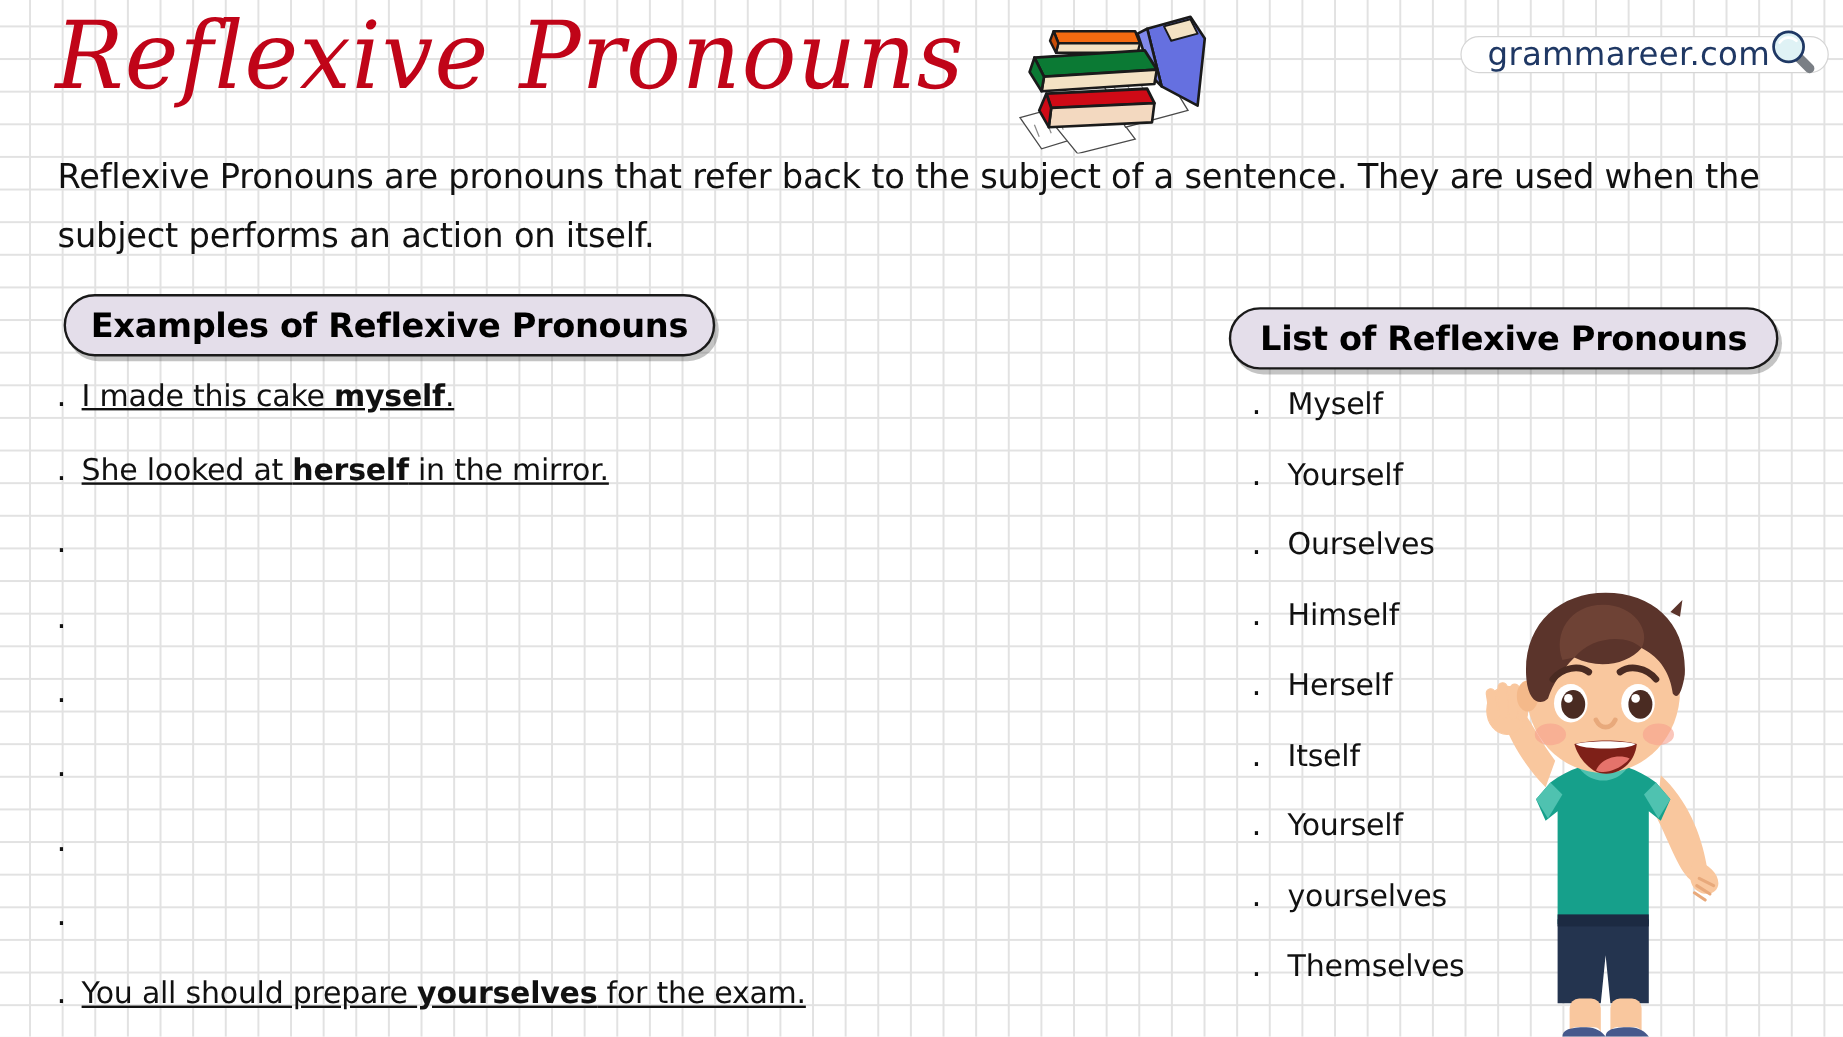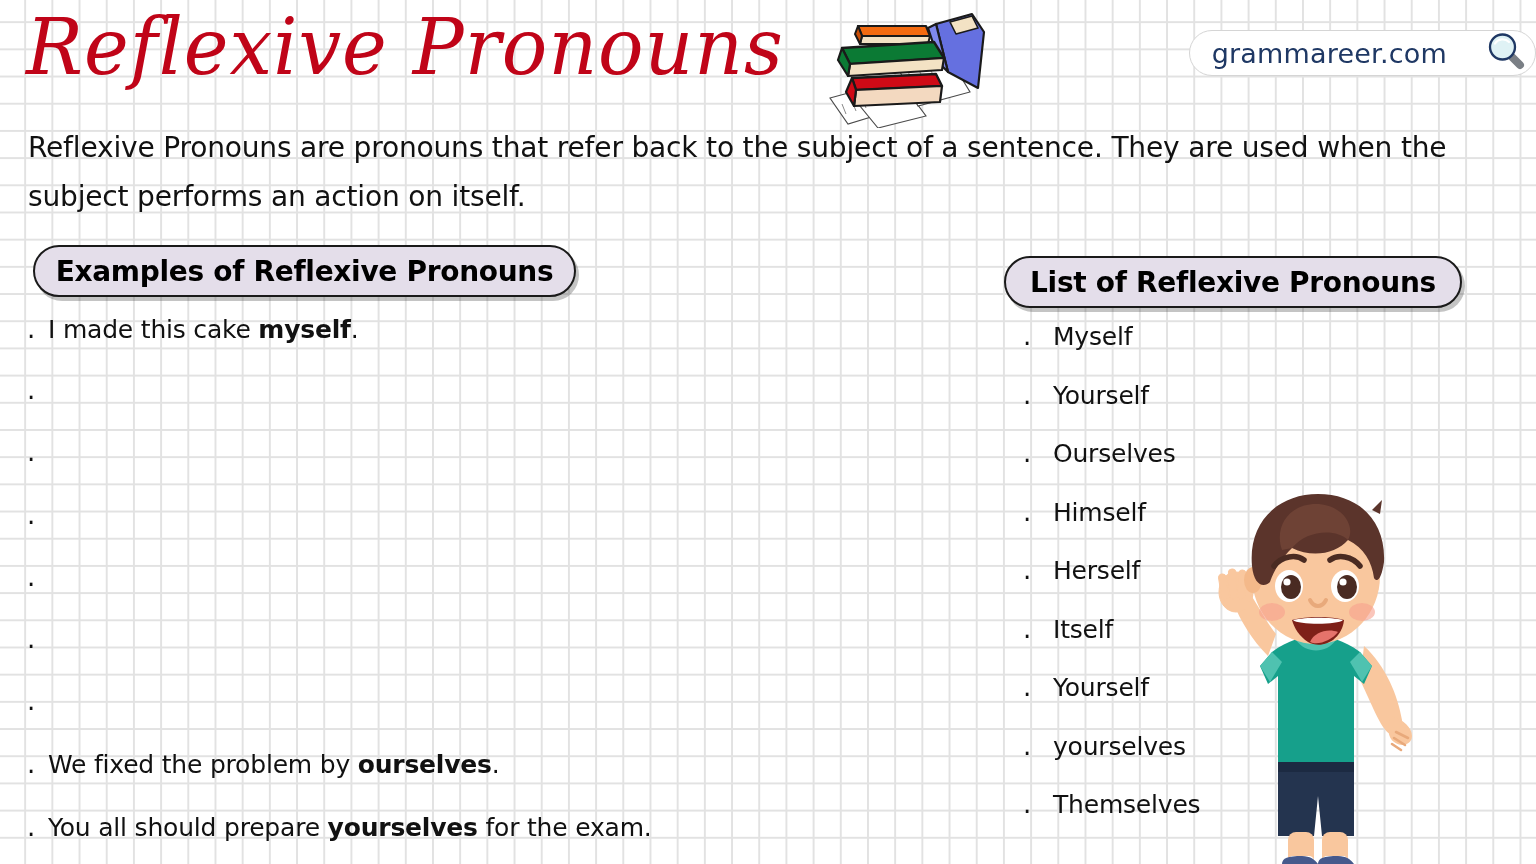--- a/index.html
+++ b/index.html
@@ -25,20 +25,21 @@
       linear-gradient(to bottom, #e2e2e2 1.6px, transparent 1.6px);
     background-size: 27.2px 27.2px;
     background-position: -3px -6px;
     z-index: 0;
   }
 
   #page {
     position: absolute;
     inset: 0;
     z-index: 2;
+    margin-left: 20px;
   }
 
   
   #page-title {
     position: absolute;
     left: 26px;
     top: 8px;
     font-family: "DejaVu Serif", serif;
     font-style: italic;
     font-weight: 400;
@@ -56,31 +57,30 @@
     position: absolute;
     left: 822px;
     top: 6px;
     width: 186px;
     height: 122px;
   }
 
   
   #site-logo {
     position: absolute;
-    right: 0;
+    right: 12px;
     top: 30px;
-    height: 46px;
+    height: 31px;
     display: flex;
     align-items: center;
     background: #ffffff;
     border: 1.5px solid #d5d5d5;
     border-radius: 24px;
     padding: 0 4px 0 22px;
     box-sizing: border-box;
-    gap: 40px;
   }
   #site-logo .logo-text {
     font-family: "DejaVu Sans", sans-serif;
     font-size: 27px;
     color: #1F3864;
     letter-spacing: 0.2px;
     white-space: nowrap;
   }
   #site-logo .logo-glass {
     margin-left: -2px;
@@ -167,20 +167,21 @@
   #examples-list {
     left: 22px;
     top: 315px;
     width: 700px;
   }
   #examples-list .bullet-row {
     height: 62.2px;
   }
   #examples-list .bullet-text {
     font-size: 25px;
+    text-decoration: underline;
   }
   #examples-list .bullet-text b {
     font-weight: bold;
   }
 
   #pronoun-list {
     left: 1018px;
     top: 322px;
     width: 330px;
   }
@@ -266,39 +267,39 @@
     <span class="pill-label">List of Reflexive Pronouns</span>
   </div>
 
   <ul class="bullet-list" id="examples-list">
       <li class="bullet-row">
         <span class="bullet-dot">.</span>
         <span class="bullet-text">I made this cake <b>myself</b>.</span>
       </li>
       <li class="bullet-row">
         <span class="bullet-dot">.</span>
-      </li>
-      <li class="bullet-row">
-        <span class="bullet-dot">.</span>
-      </li>
-      <li class="bullet-row">
-        <span class="bullet-dot">.</span>
-      </li>
-      <li class="bullet-row">
-        <span class="bullet-dot">.</span>
-      </li>
-      <li class="bullet-row">
-        <span class="bullet-dot">.</span>
-      </li>
-      <li class="bullet-row">
-        <span class="bullet-dot">.</span>
-      </li>
-      <li class="bullet-row">
-        <span class="bullet-dot">.</span>
-        <span class="bullet-text">We fixed the problem by <b>ourselves</b>.</span>
+        <span class="bullet-text">She looked at <b>herself</b> in the mirror.</span>
+      </li>
+      <li class="bullet-row">
+        <span class="bullet-dot">.</span>
+      </li>
+      <li class="bullet-row">
+        <span class="bullet-dot">.</span>
+      </li>
+      <li class="bullet-row">
+        <span class="bullet-dot">.</span>
+      </li>
+      <li class="bullet-row">
+        <span class="bullet-dot">.</span>
+      </li>
+      <li class="bullet-row">
+        <span class="bullet-dot">.</span>
+      </li>
+      <li class="bullet-row">
+        <span class="bullet-dot">.</span>
       </li>
       <li class="bullet-row">
         <span class="bullet-dot">.</span>
         <span class="bullet-text">You all should prepare <b>yourselves</b> for the exam.</span>
       </li>
     </ul>
 
   <ul class="bullet-list" id="pronoun-list">
       <li class="bullet-row">
         <span class="bullet-dot">.</span>

